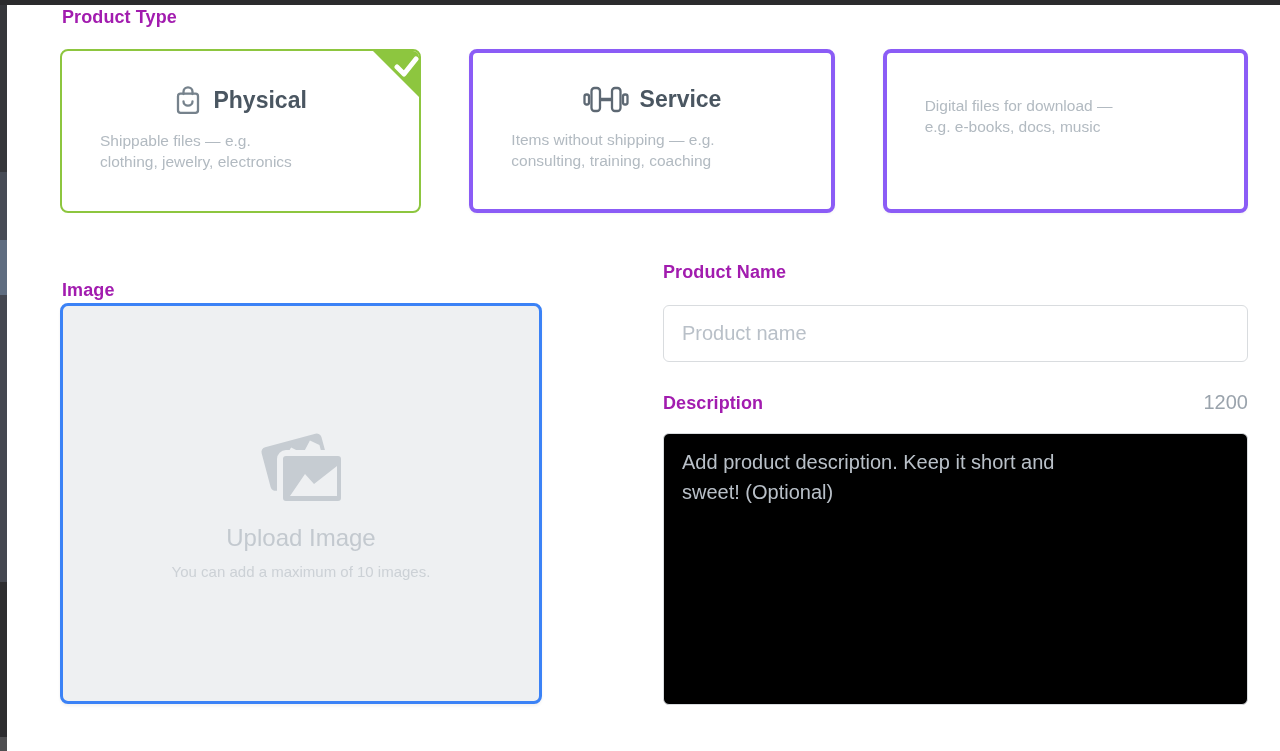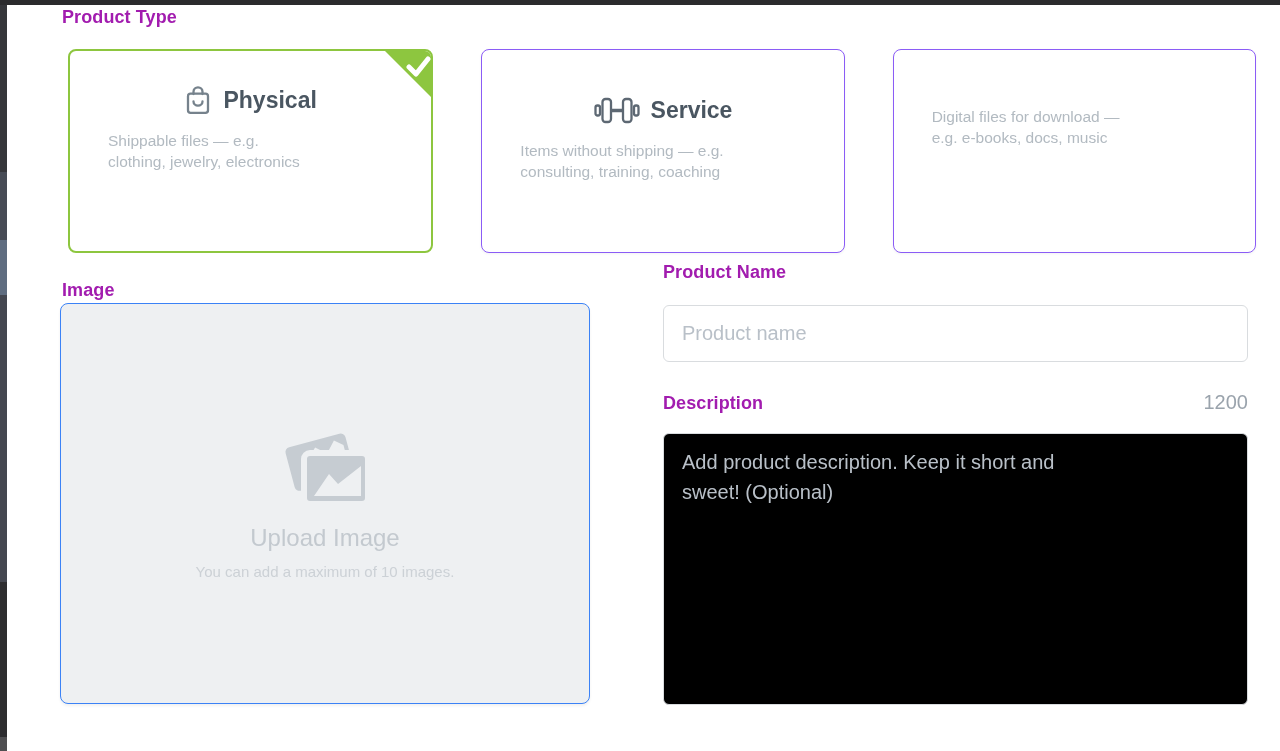--- a/index.html
+++ b/index.html
@@ -29,35 +29,35 @@
     color: #a21caf;
     letter-spacing: 0.1px;
   }
   #product-type-label { left: 62px; top: 7px; }
   #image-label        { left: 62px; top: 280px; }
   #product-name-label { left: 663px; top: 262px; }
 
   
   .cards-row {
     position: absolute;
-    left: 68px; top: 49px;
-    width: 1188px; height: 204px;
+    left: 60px; top: 49px;
+    width: 1188px; height: 164px;
     display: flex;
     gap: 48px;
   }
   .type-card {
     position: relative;
     flex: 1;
     background: #ffffff;
-    border: 1px solid #8b5cf6;
+    border: 4px solid #8b5cf6;
     border-radius: 8px;
     box-shadow: 0 1px 3px rgba(0,0,0,0.05);
     cursor: pointer;
     overflow: hidden;
-    padding-top: 43px;
+    padding-top: 29px;
   }
   .type-card.selected {
     border: 2px solid #8dc63f;
     box-shadow: none;
     padding-top: 32px;
   }
   .corner-check { position: absolute; top: 0; right: 0; width: 46px; height: 46px; }
   .card-title-row {
     display: flex;
     align-items: center;
@@ -78,23 +78,23 @@
     line-height: 21px;
     color: #b2bac1;
     text-align: left;
     white-space: pre-line;
   }
 
   
   .upload-box {
     position: absolute;
     left: 60px; top: 303px;
-    width: 530px; height: 401px;
+    width: 482px; height: 401px;
     background: #eef0f2;
-    border: 1px solid #3b82f6;
+    border: 3px solid #3b82f6;
     border-radius: 8px;
     box-shadow: 0 2px 3px rgba(0,0,0,0.06);
     display: flex;
     flex-direction: column;
     align-items: center;
     justify-content: center;
     cursor: pointer;
   }
   .upload-title {
     margin-top: 16px;

